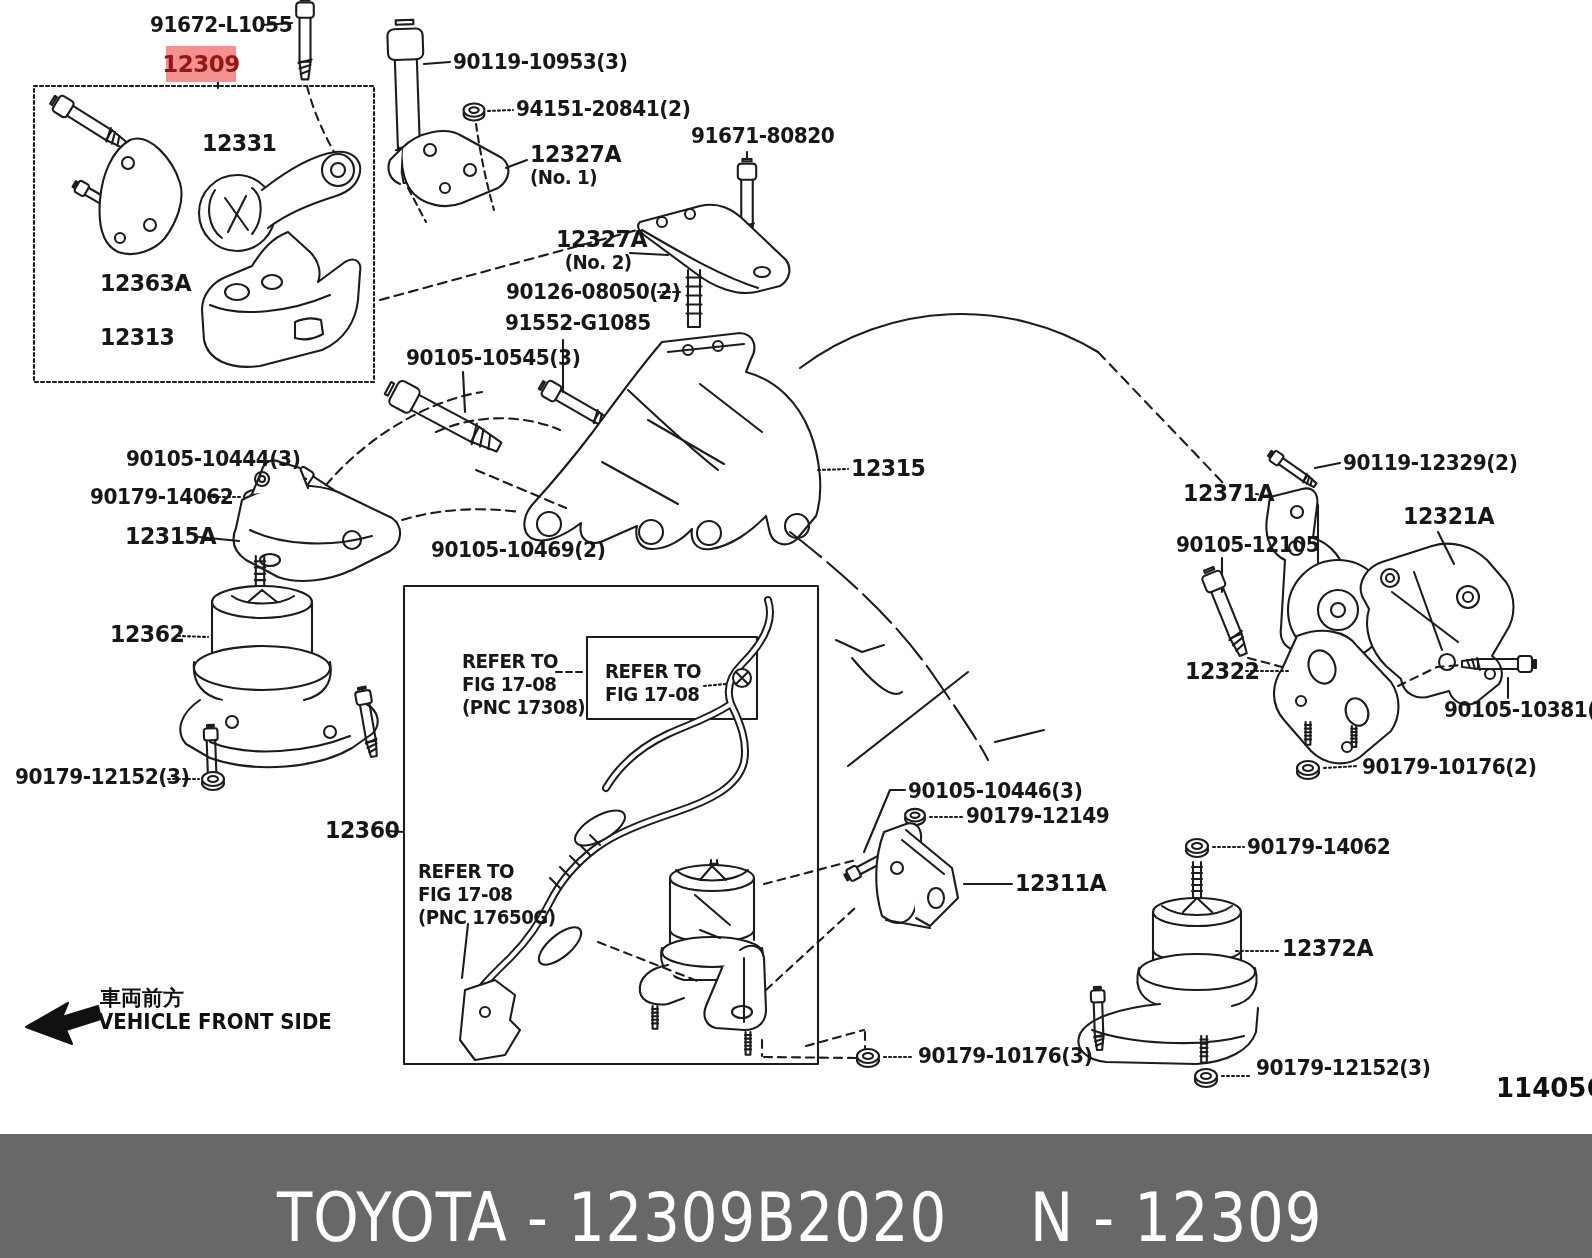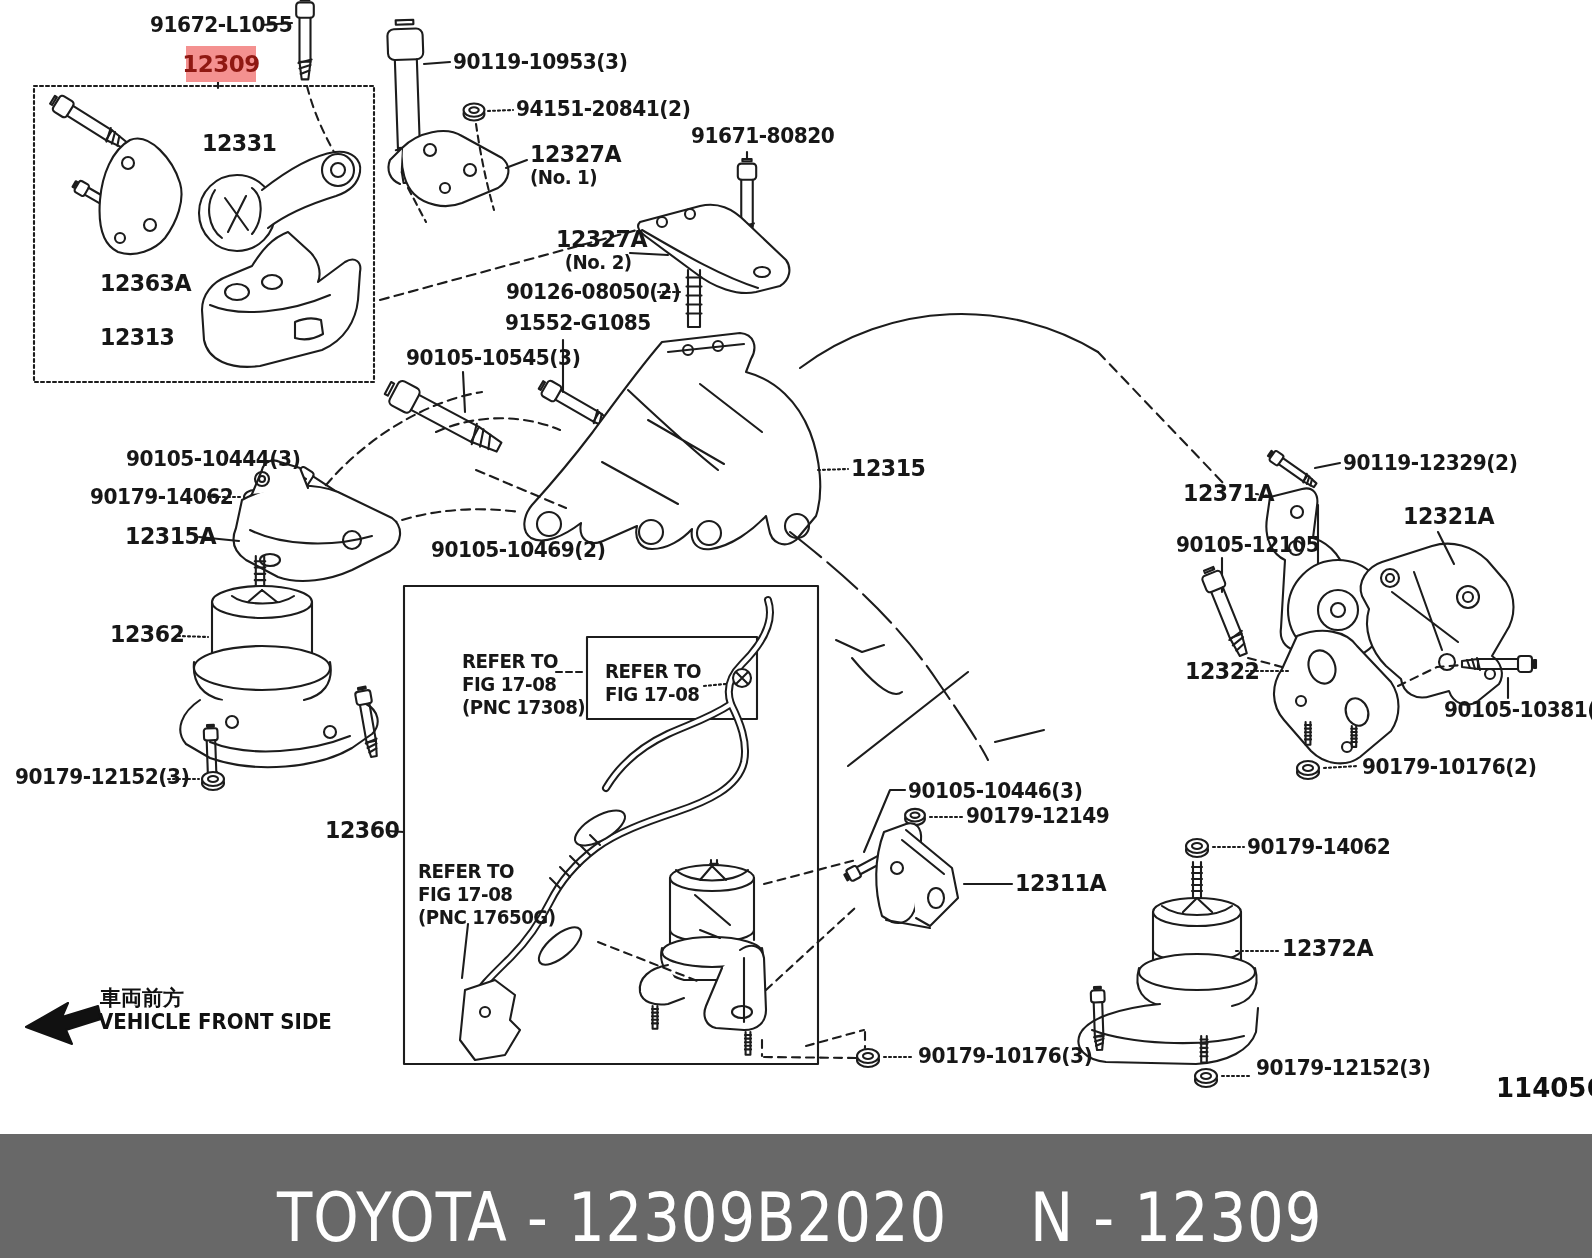--- a/index.html
+++ b/index.html
@@ -7,21 +7,21 @@
          font-family:"DejaVu Sans",sans-serif;}
   svg{position:absolute;left:0;top:0;}
   .plabel{position:absolute;font-weight:bold;font-size:21px;letter-spacing:-0.5px;
           color:#171717;white-space:nowrap;line-height:1;transform:scaleX(.96);transform-origin:0 0;}
   .plabel.big{font-size:23px;}
   .sub{font-size:19px;margin-top:2px;}
   .refer{position:absolute;font-weight:bold;font-size:19px;line-height:23px;
          letter-spacing:-0.5px;color:#171717;white-space:nowrap;transform:scaleX(.96);transform-origin:0 0;}
   .highlight{position:absolute;left:166px;top:46px;width:70px;height:36px;
              display:flex;align-items:center;justify-content:center;
-             font-weight:bold;font-size:23px;letter-spacing:-0.5px;margin-left:20px;}
+             font-weight:bold;font-size:23px;letter-spacing:-0.5px;}
   .front{position:absolute;font-weight:bold;color:#111;line-height:1;}
   .figcode{position:absolute;left:1496px;top:1073px;font-weight:bold;font-size:26px;
            letter-spacing:0;color:#111;}
   .footer{position:absolute;left:0;top:1101px;width:1592px;height:157px;margin-top:33px;}
   .ft{position:absolute;top:44px;font-size:68px;font-weight:400;letter-spacing:1px;
       transform:scaleX(.85);transform-origin:0 0;white-space:nowrap;}
 </style>
 </head>
 <body>
 

